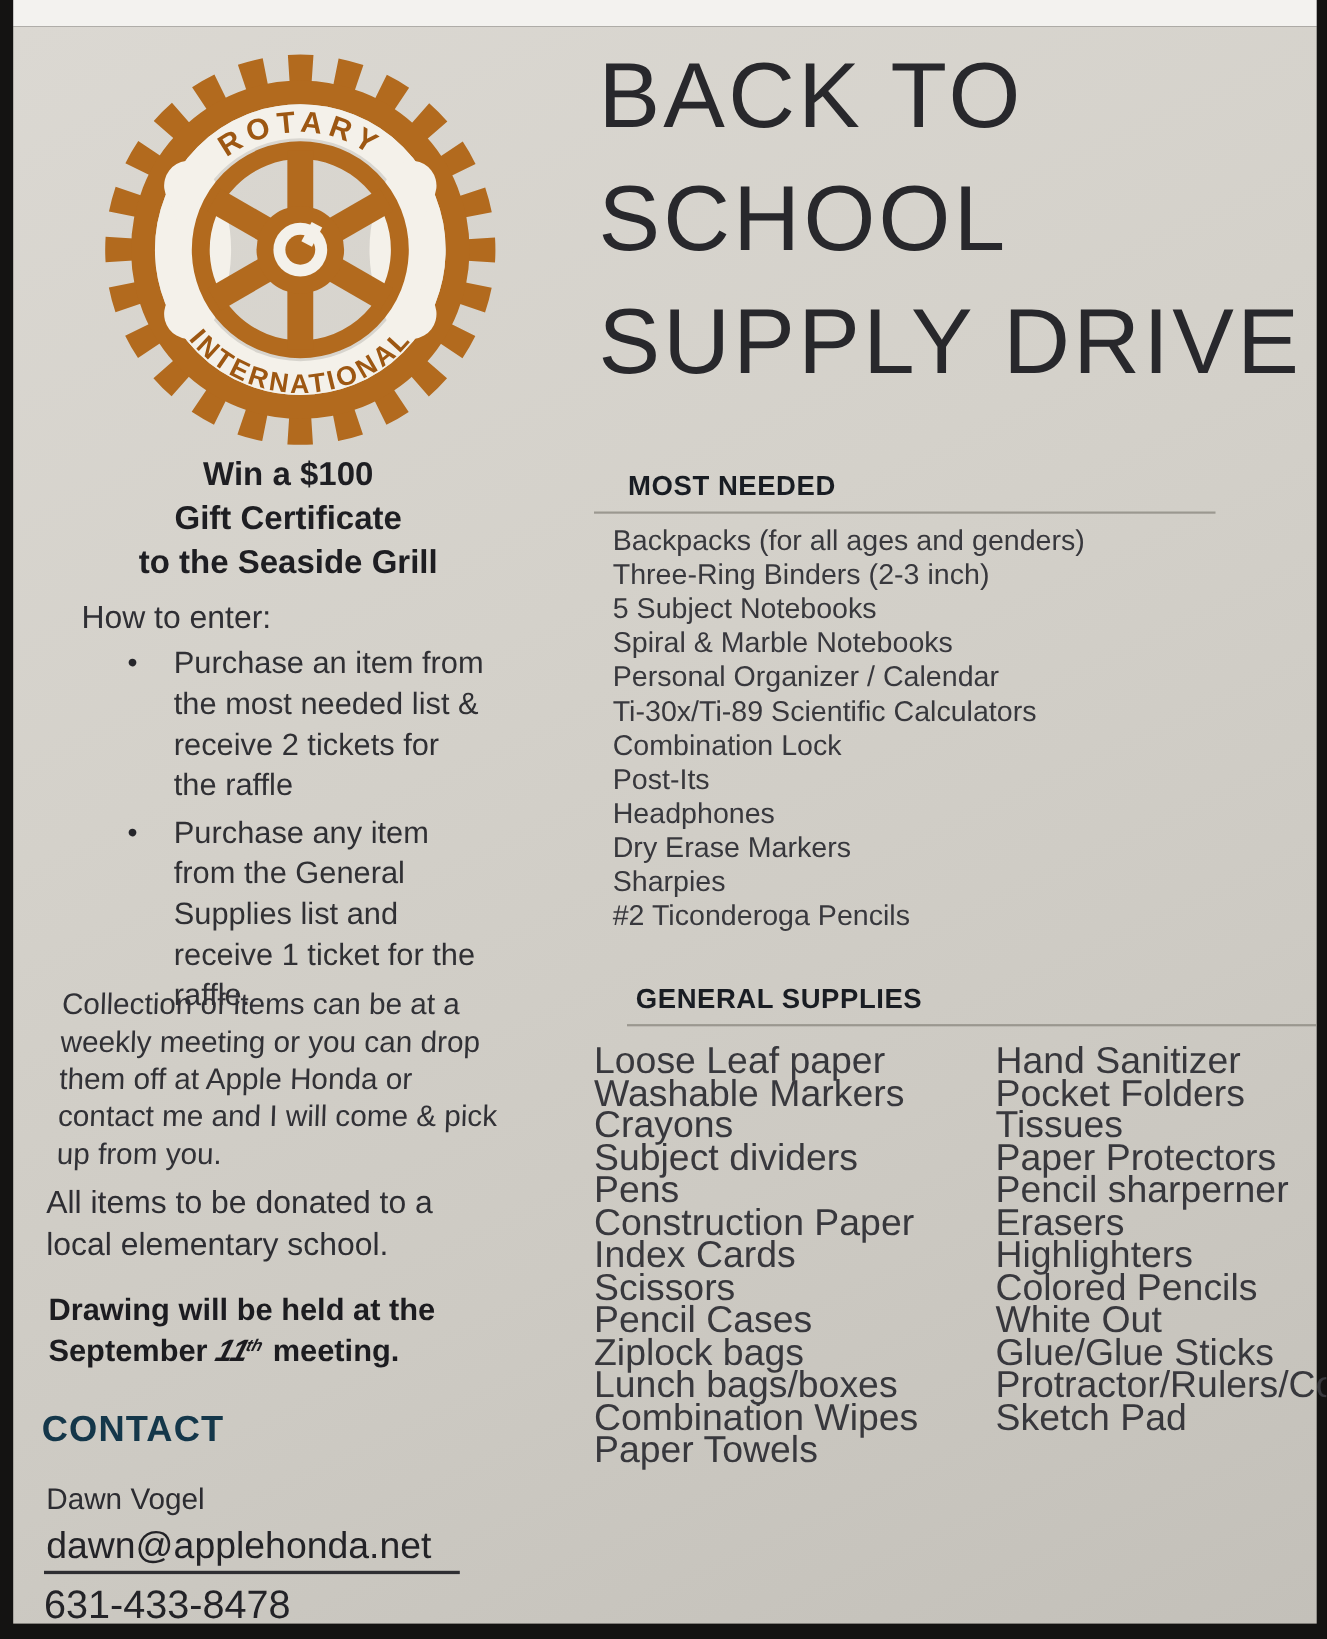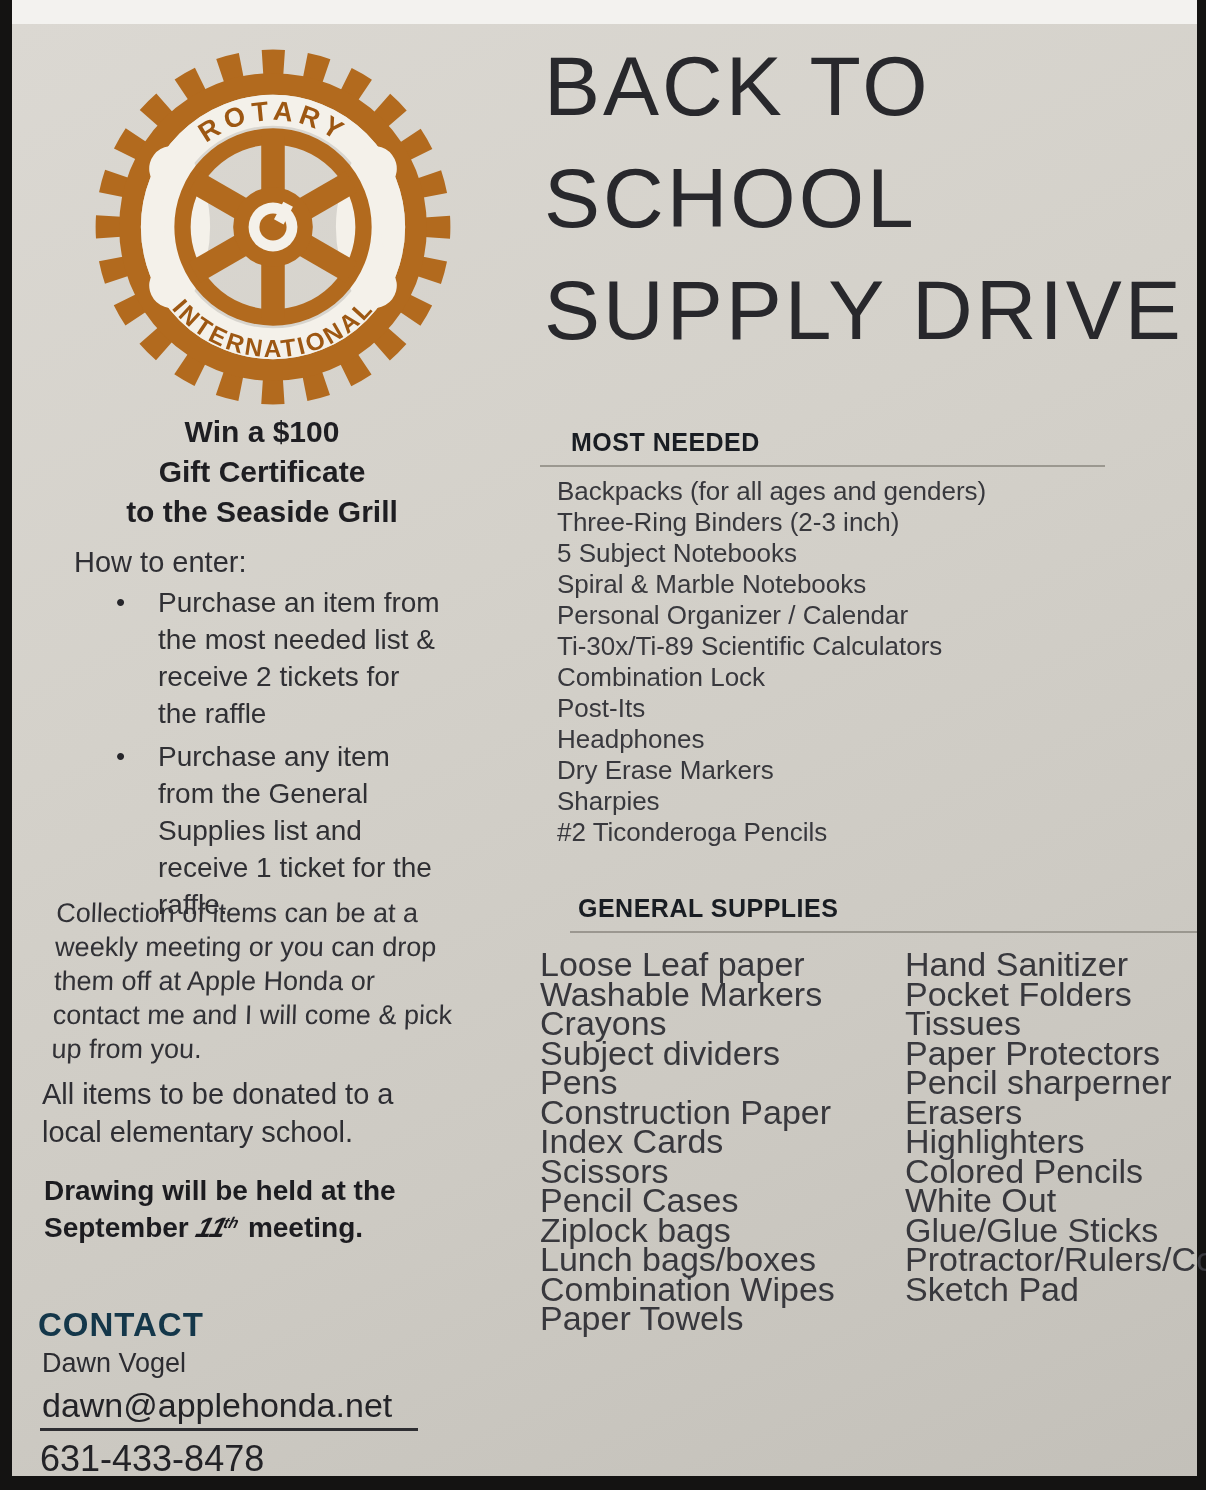--- a/index.html
+++ b/index.html
@@ -20,21 +20,21 @@
   .bullet-dot{width:42px;font-size:26px;line-height:37px;color:#26262b;}
   .bullet-text{font-size:28px;line-height:37px;color:#303034;white-space:pre-line;}
   .collection{left:42px;top:872px;font-size:27px;line-height:34px;color:#313136;
               white-space:pre-line;transform:skewX(-2deg);}
   .donation{left:30px;top:1032px;font-size:29px;line-height:38px;color:#2e2e33;white-space:pre-line;margin-top:19px;}
   .drawing{left:32px;top:1148px;font-size:28px;line-height:37px;font-weight:bold;color:#1c1c20;}
   .drawing span{white-space:pre-line;}
   .handwrit{display:inline-block;font-style:italic;font-weight:600;transform:skewX(-16deg);}
   .handwrit-sup{display:inline-block;font-style:italic;font-weight:700;font-size:0.55em;
                 position:relative;top:-0.6em;left:-2px;transform:skewX(-16deg);}
-  .contact-h{left:26px;top:1282px;font-size:33px;font-weight:bold;letter-spacing:1px;color:#14374a;}
+  .contact-h{left:26px;top:1256px;font-size:33px;font-weight:bold;letter-spacing:1px;color:#14374a;}
   .contact-name{left:30px;top:1324px;font-size:27px;color:#2c2c31;}
   .contact-email{left:28px;top:1362px;font-size:34px;color:#232327;
                  border-bottom:3px solid #2e2e32;padding:0 26px 3px 2px;}
   .contact-phone{left:28px;top:1414px;font-size:36px;color:#232327;}
 
   
   .title{left:532px;top:6px;font-size:84px;line-height:112px;letter-spacing:3px;color:#28282c;}
   .sec-head{font-size:25px;font-weight:bold;letter-spacing:0.5px;color:#191d23;}
   .mn-head{left:559px;top:404px;}
   .rule{height:0;border-top:2px solid #95918a;opacity:0.9;}

